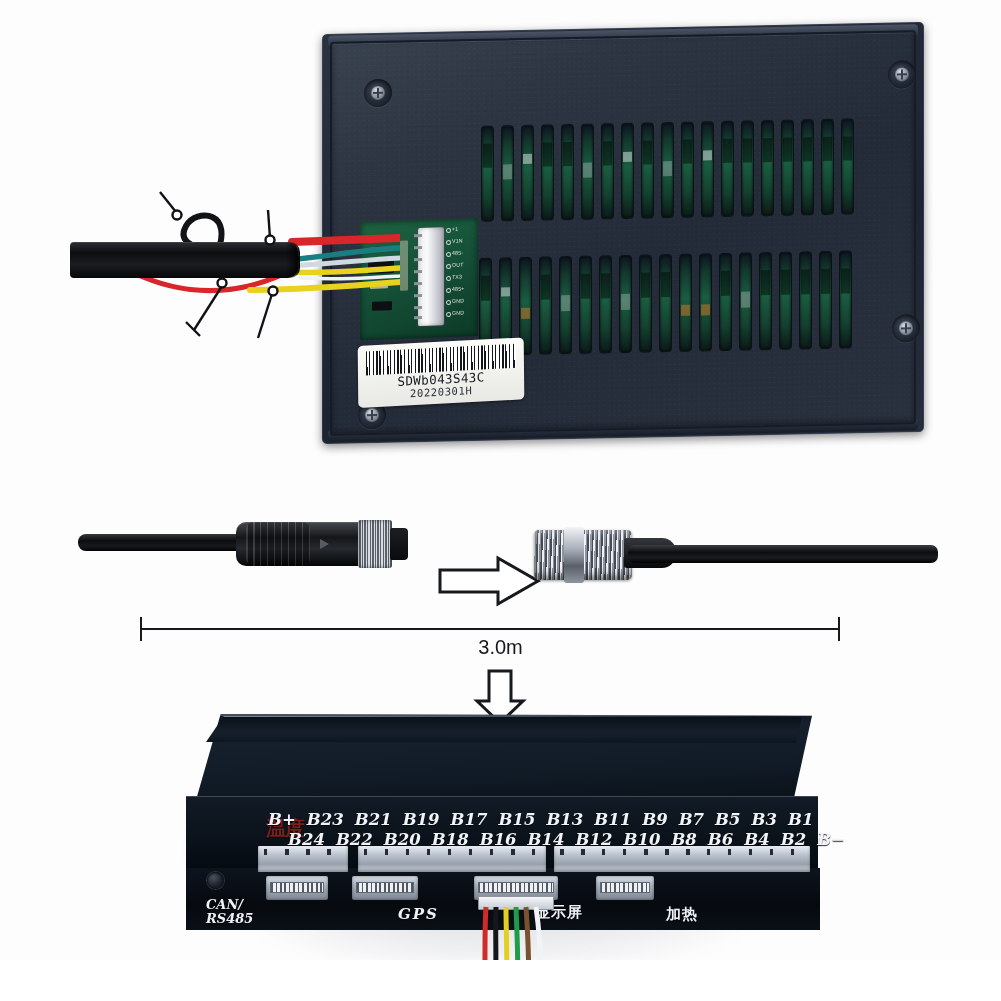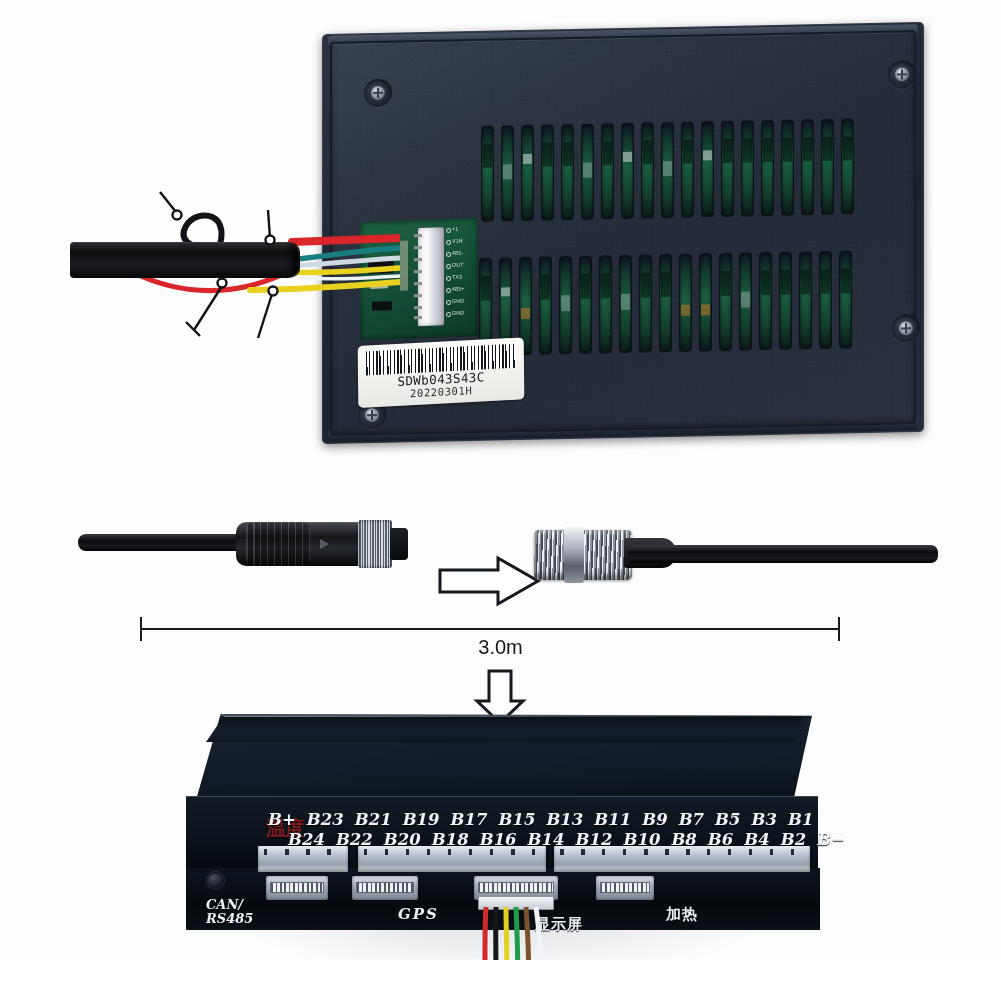--- a/index.html
+++ b/index.html
@@ -451,21 +451,21 @@
     font-family: "DejaVu Serif", serif;
     font-weight: bold;
     font-style: italic;
   }
   #label-can {
     left: 206px; top: 898px;
     font-size: 13px; line-height: 14px;
     text-align: left;
   }
   #label-gps  { left: 398px; top: 905px; font-size: 15px; letter-spacing: 2px; }
-  #label-disp { left: 535px; top: 903px; font-size: 15px; font-family: Liberation Mono, monospace; font-style: normal; letter-spacing: 1px; margin-top: 12px; }
+  #label-disp { left: 535px; top: 903px; font-size: 15px; font-family: Liberation Mono, monospace; font-style: normal; letter-spacing: 1px; }
   #label-heat { left: 666px; top: 905px; font-size: 15px; font-family: "DejaVu Sans", sans-serif; font-style: normal; letter-spacing: 1px; }
 
   #bms-indicator {
     position: absolute;
     left: 207px; top: 872px;
     width: 17px; height: 17px;
     border-radius: 50%;
     background: radial-gradient(circle at 38% 32%, #4a525e 0%, #1b212b 55%, #070a0e 100%);
     box-shadow: inset 0 1px 2px rgba(0,0,0,.8), 0 0 0 1px rgba(140,155,175,.25);
   }

